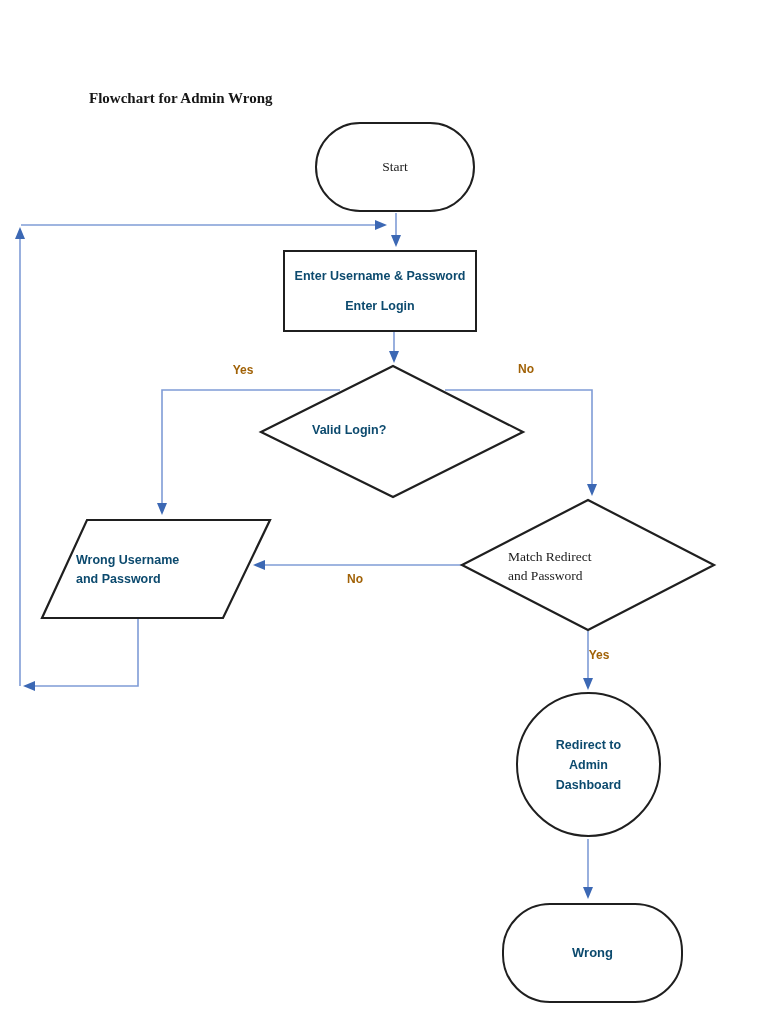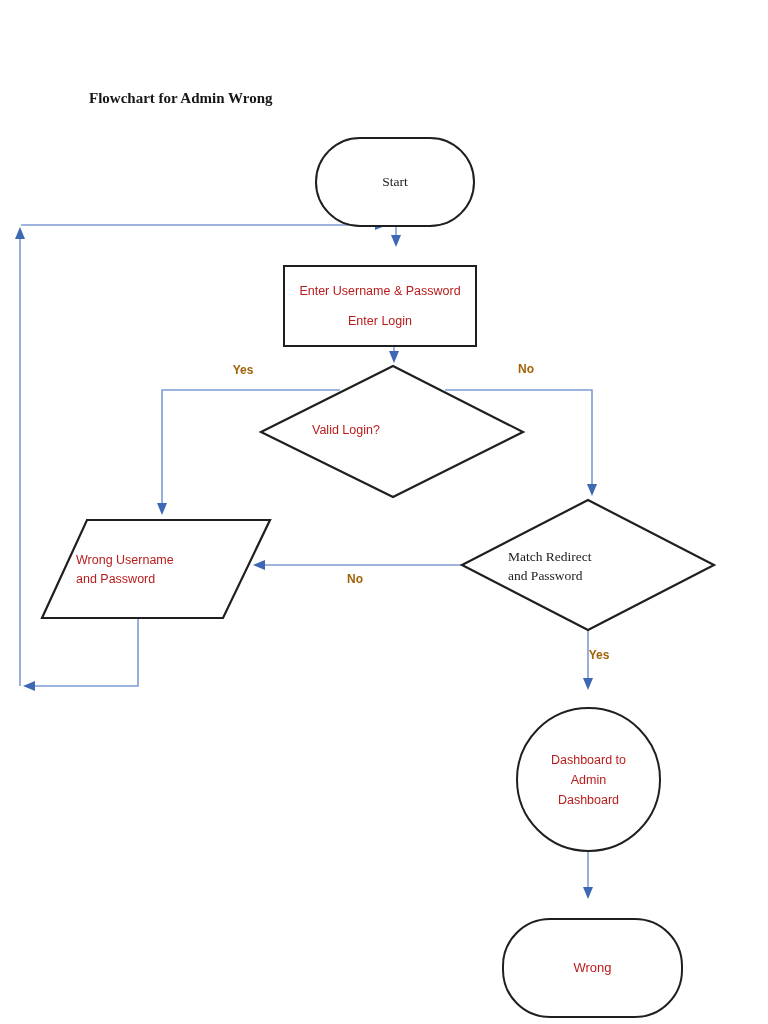--- a/index.html
+++ b/index.html
@@ -5,26 +5,26 @@
   html,body { margin:0; padding:0; background:#ffffff; }
   .page {
     position:relative; width:768px; height:1024px; background:#ffffff;
     overflow:hidden; font-family:"Liberation Sans", sans-serif; color:#1c1c1c;
   }
   svg.layer { position:absolute; left:0; top:0; width:768px; height:1024px; }
 
   .shape {
     position:absolute; background:#ffffff; border:2px solid #1f1f1f;
     box-sizing:border-box; display:flex; flex-direction:column;
-    align-items:center; justify-content:center; text-align:center;margin-top:15px;
+    align-items:center; justify-content:center; text-align:center;
   }
   .terminator { border-radius:48px; }
   .circle { border-radius:50%; }
 
-  .bold-text { font-weight:400; font-size:12.5px; line-height:16px; color:#b91c1c; }
+  .bold-text { font-weight:700; font-size:12.5px; line-height:16px; color:#0c4a6e; }
   .serif-text { font-family:"Liberation Serif", serif; font-weight:400; font-size:13.5px; color:#1c1c1c; }
 
   .title {
     position:absolute; left:89px; top:90px;
     font-family:"Liberation Serif", serif; font-weight:700; font-size:15px; color:#161616;
   }
 
   .overlay-label {
     position:absolute; text-align:left; pointer-events:none;
   }
@@ -97,21 +97,21 @@
     <span>Wrong Username</span>
     <span>and Password</span>
   </div>
 
   <div class="overlay-label serif-text lh19 gap14" style="left:508px; top:547px; width:160px;">
     <span>Match Redirect</span>
     <span>and Password</span>
   </div>
 
   <div class="shape circle gap14 lh20" style="left:516px; top:692px; width:145px; height:145px;">
-    <span class="bold-text lh20">Dashboard to</span>
+    <span class="bold-text lh20">Redirect to</span>
     <span class="bold-text lh20">Admin</span>
     <span class="bold-text lh20">Dashboard</span>
   </div>
 
   <div class="shape terminator" style="left:502px; top:903px; width:181px; height:100px;">
     <span class="bold-text" style="font-size:13px;">Wrong</span>
   </div>
 
   <div class="edge-label" style="left:221px; top:363px;">Yes</div>
   <div class="edge-label" style="left:504px; top:362px;">No</div>

